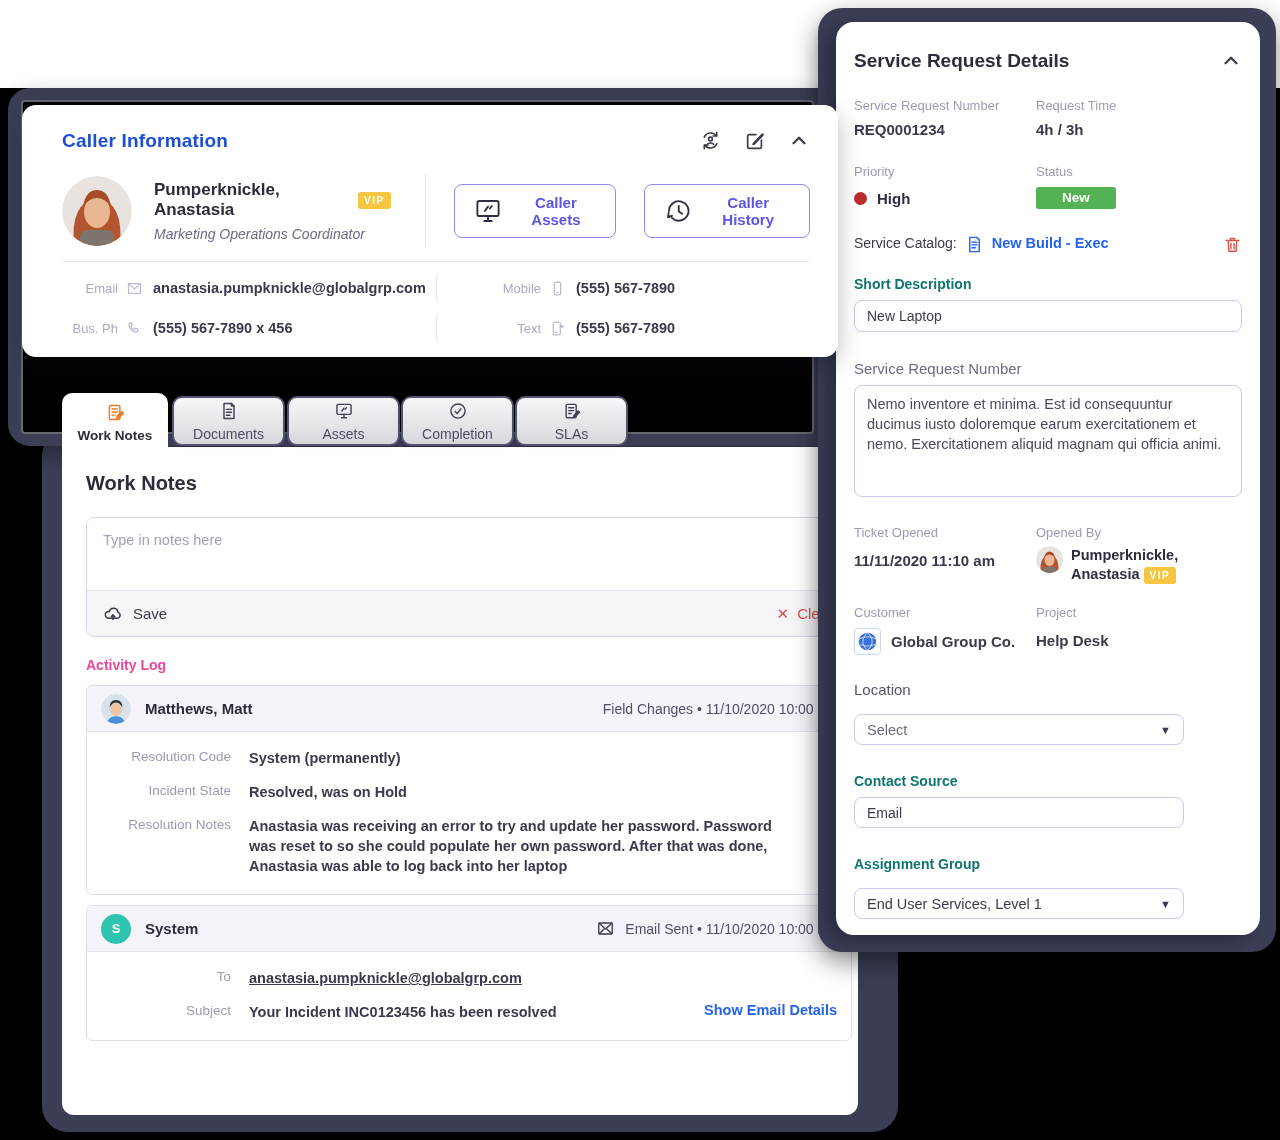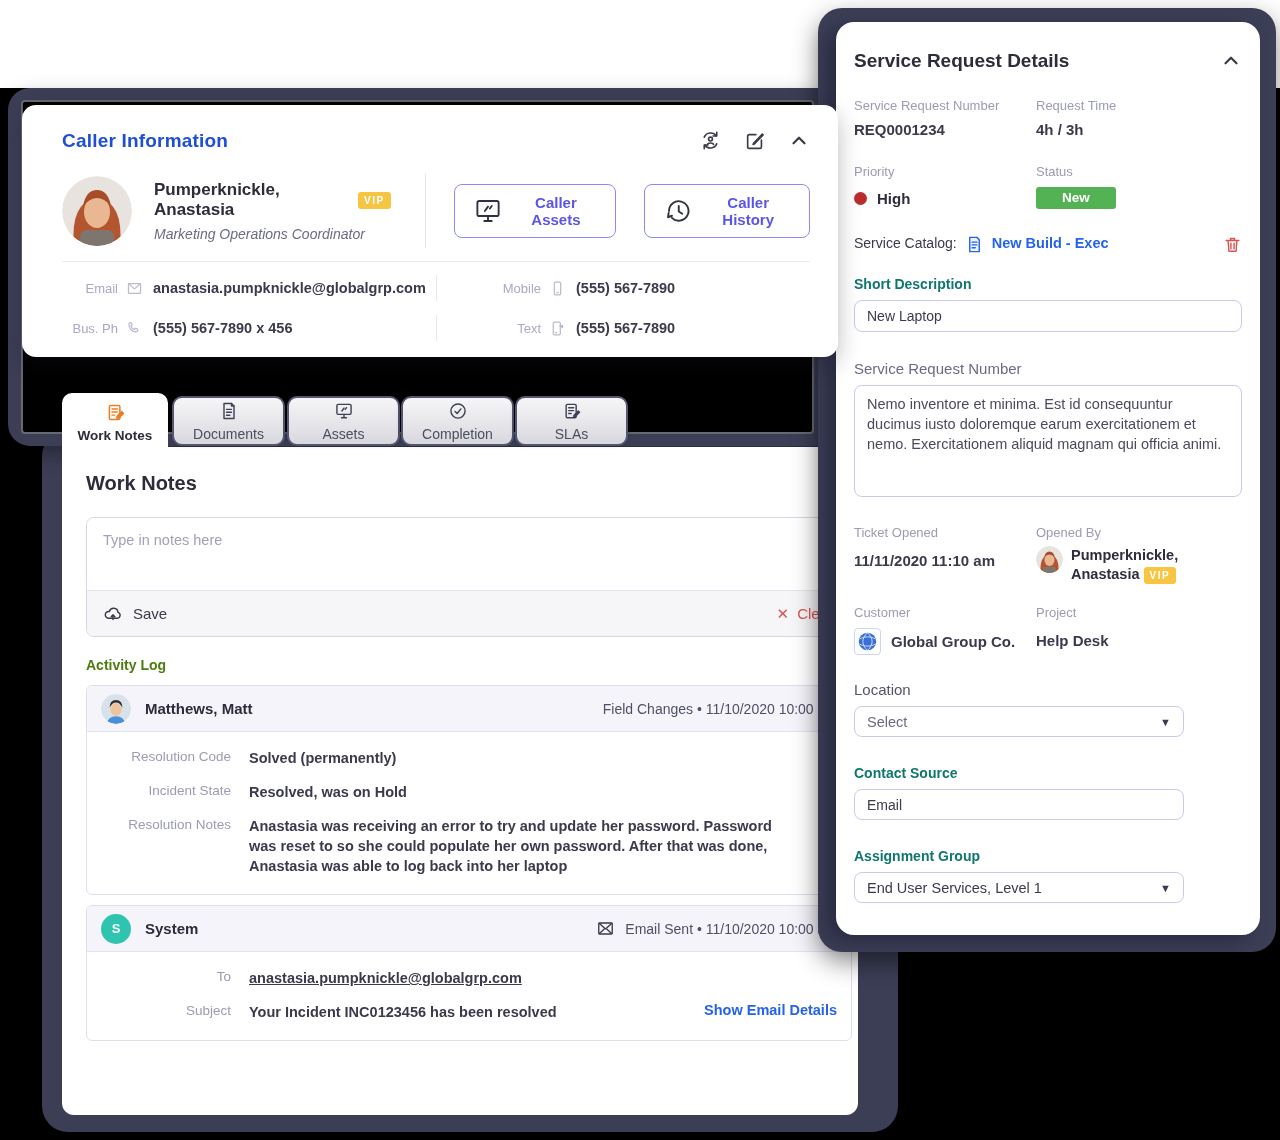--- a/index.html
+++ b/index.html
@@ -55,21 +55,21 @@
   
   .worknotes-card { position:absolute; left:62px; top:447px; width:796px; height:668px; background:#fff; border-radius:0 12px 12px 12px; z-index:3; }
   .wn-title { position:absolute; left:24px; top:25px; font-size:20px; font-weight:bold; color:#2c2c3a; }
   .wn-box { position:absolute; left:24px; top:70px; width:764px; height:120px; border:1.5px solid #d6d6e6; border-radius:8px; overflow:hidden; }
   .wn-input { width:100%; height:72px; border:none; resize:none; outline:none; padding:14px 16px; font-family:inherit; font-size:14.5px; color:#3a3a4c; }
   .wn-input::placeholder { color:#a0a0b8; }
   .wn-bar { position:absolute; left:0; right:0; bottom:0; height:46px; background:#f6f6f9; border-top:1px solid #e4e4ee; display:flex; align-items:center; padding:0 16px; }
   .wn-save { display:flex; align-items:center; gap:10px; background:none; border:none; cursor:pointer; font-family:inherit; font-size:15px; color:#3a3a48; }
   .wn-clear { margin-left:auto; display:flex; align-items:center; gap:8px; background:none; border:none; cursor:pointer; font-family:inherit; font-size:15px; color:#d9534f; }
   .wn-clear .x { font-weight:bold; font-size:15px; }
-  .activity-lbl { position:absolute; left:24px; top:210px; font-size:14px; font-weight:bold; color:#4d7c0f; }
+  .activity-lbl { position:absolute; left:24px; top:210px; font-size:14px; font-weight:bold; color:#ec4899; }
 
   .entry { position:absolute; left:24px; width:766px; border:1px solid #dfdfec; border-radius:6px; background:#fff; }
   .entry-head { height:46px; background:#f5f4fa; border-bottom:1px solid #e3e3f0; border-radius:6px 6px 0 0; display:flex; align-items:center; padding:0 14px; }
   .entry-name { margin-left:14px; font-size:15px; font-weight:bold; color:#2c2c3a; }
   .entry-meta { margin-left:auto; font-size:14px; color:#4f4f66; display:flex; align-items:center; gap:10px; white-space:nowrap; }
   .avatar-sm { width:30px; height:30px; border-radius:50%; overflow:hidden; flex:0 0 auto; }
   .sys-avatar { width:30px; height:30px; border-radius:50%; background:#2ec4b0; color:#fff; font-size:13px; font-weight:bold; display:flex; align-items:center; justify-content:center; }
   .entry-body { padding:16px 14px 18px; display:flex; flex-direction:column; gap:14px; }
   .erow { display:grid; grid-template-columns:130px 1fr; column-gap:18px; }
   .erow .elab { text-align:right; font-size:13.5px; color:#9b9bb4; padding-top:1px; }
@@ -93,21 +93,21 @@
   .catalog-link { font-size:14.5px; font-weight:bold; color:#2563eb; cursor:pointer; background:none; border:none; font-family:inherit; }
   .trash { margin-left:auto; color:#d9534f; background:none; border:none; cursor:pointer; }
   .sr-input { width:388px; height:32px; padding:0 12px; margin-top:8px; }
   .sr-textarea { width:388px; height:112px; padding:8px 12px; font-size:14.5px; color:#4a4a5e; line-height:20px; resize:none; outline:none; font-family:inherit; margin-top:8px; }
   .srn-label { font-size:15px; color:#6a6a84; }
   .openedby { display:flex; align-items:flex-start; gap:8px; margin-top:6px; }
   .openedby .nm { font-size:14.5px; font-weight:bold; color:#2e2e3e; line-height:19px; }
   .avatar-xs { width:27px; height:27px; border-radius:50%; overflow:hidden; flex:0 0 auto; }
   .cust { display:flex; align-items:center; gap:10px; margin-top:8px; }
   .logo-box { width:27px; height:27px; border:1px solid #c9d7f5; border-radius:4px; display:flex; align-items:center; justify-content:center; background:#fff; }
-  .sel { width:330px; height:31px; margin-top:8px; display:flex; align-items:center; padding:0 12px; cursor:pointer; color:#6a6a80; font-size:14.5px; }
+  .sel { width:330px; height:31px; margin-top:16px; display:flex; align-items:center; padding:0 12px; cursor:pointer; color:#6a6a80; font-size:14.5px; }
   .sel .caret { margin-left:auto; color:#3a3a4c; font-size:11px; }
   .sr-lab15 { font-size:15px; color:#55556a; }
 </style>
 </head>
 <body>
 
 <div class="canvas">
 
   <div class="stage-black"></div>
   <div class="panel-bottom"></div>
@@ -334,21 +334,21 @@
                 <path d="M14 70 Q16 52 35 52 Q54 52 56 70Z" fill="#4a90d9"></path>
               </g>
             </svg>
         </span>
         <span class="entry-name">Matthews, Matt</span>
         <span class="entry-meta">Field Changes  •  11/10/2020  10:00 am</span>
       </div>
       <div class="entry-body">
         <div class="erow">
           <span class="elab">Resolution Code</span>
-          <span class="eval">Solved (permanently)</span>
+          <span class="eval">System (permanently)</span>
         </div>
         <div class="erow">
           <span class="elab">Incident State</span>
           <span class="eval">Resolved, was on Hold</span>
         </div>
         <div class="erow">
           <span class="elab">Resolution Notes</span>
           <span class="eval">Anastasia was receiving an error to try and update her password. Password was reset to so she could populate her own password. After that was done, Anastasia was able to log back into her laptop</span>
         </div>
       </div>

